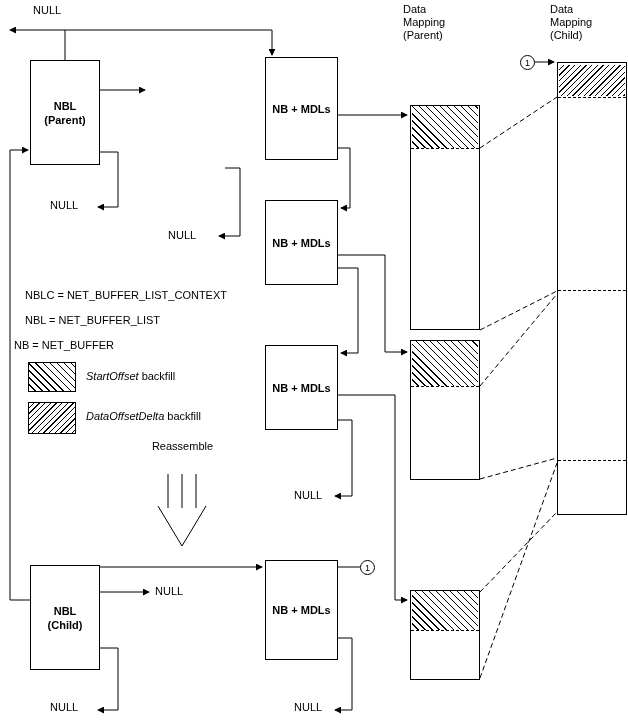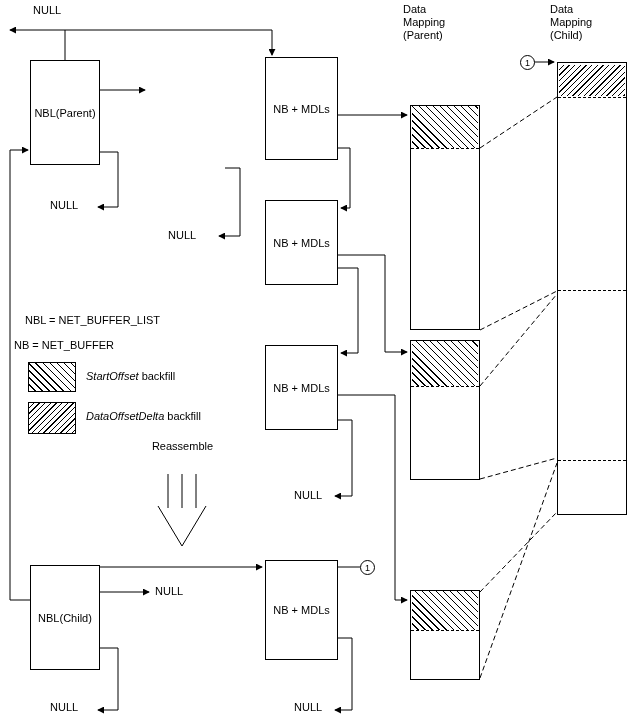--- a/index.html
+++ b/index.html
@@ -4,22 +4,22 @@
 <style>
   html,body{margin:0;padding:0;background:#ffffff;}
   #canvas{
     position:relative;width:628px;height:723px;background:#ffffff;
     font-family:"Liberation Sans",sans-serif;font-size:11px;color:#000;
     overflow:hidden;
   }
   #lines{position:absolute;left:0;top:0;}
   .box{
     position:absolute;border:1px solid #000;background:#fff;box-sizing:border-box;
-    display:flex;flex-direction:row;align-items:center;justify-content:center;
-    text-align:right;line-height:14px;
+    display:flex;flex-direction:column;align-items:center;justify-content:center;
+    text-align:right;line-height:14px;font-weight:bold;
   }
   .mapcol{position:absolute;border:1px solid #000;background:#fff;box-sizing:border-box;}
   .hatch{position:absolute;left:1px;right:1px;}
   .hatch-skip{background-image:repeating-linear-gradient(45deg,#ffffff,#ffffff 4px,#000000 4px,#000000 5px);}
   .hatch-fill{background-image:repeating-linear-gradient(135deg,#ffffff,#ffffff 3px,#000000 3px,#000000 4px);}
   .dashline{position:absolute;left:0;right:0;height:0;border-top:1px dashed #000;}
   .lbl{position:absolute;white-space:nowrap;}
   .hdr{position:absolute;text-align:left;line-height:13px;}
   .swatch{position:absolute;border:1px solid #000;box-sizing:border-box;}
   .circ{
@@ -130,20 +130,21 @@
   </div>
 
   <div class="lbl" style="left:33px;top:4px">NULL</div>
   <div class="lbl" style="left:50px;top:199px">NULL</div>
   <div class="lbl" style="left:168px;top:229px">NULL</div>
   <div class="lbl" style="left:294px;top:489px">NULL</div>
   <div class="lbl" style="left:155px;top:585px">NULL</div>
   <div class="lbl" style="left:50px;top:701px">NULL</div>
   <div class="lbl" style="left:294px;top:701px">NULL</div>
 
+  <div class="lbl" style="left:25px;top:289px">NBLC = NET_BUFFER_LIST_CONTEXT</div>
   <div class="lbl" style="left:25px;top:314px">NBL = NET_BUFFER_LIST</div>
   <div class="lbl" style="left:14px;top:339px">NB = NET_BUFFER</div>
 
   <div class="swatch hatch-skip" style="left:28px;top:362px;width:48px;height:30px"></div>
   <div class="lbl" style="left:86px;top:370px"><span class="ital">StartOffset</span><span> backfill</span></div>
 
   <div class="swatch hatch-fill" style="left:28px;top:402px;width:48px;height:32px"></div>
   <div class="lbl" style="left:86px;top:410px"><span class="ital">DataOffsetDelta</span><span> backfill</span></div>
 
   <div class="lbl" style="left:125px;top:440px;width:115px;text-align:center">Reassemble</div>

